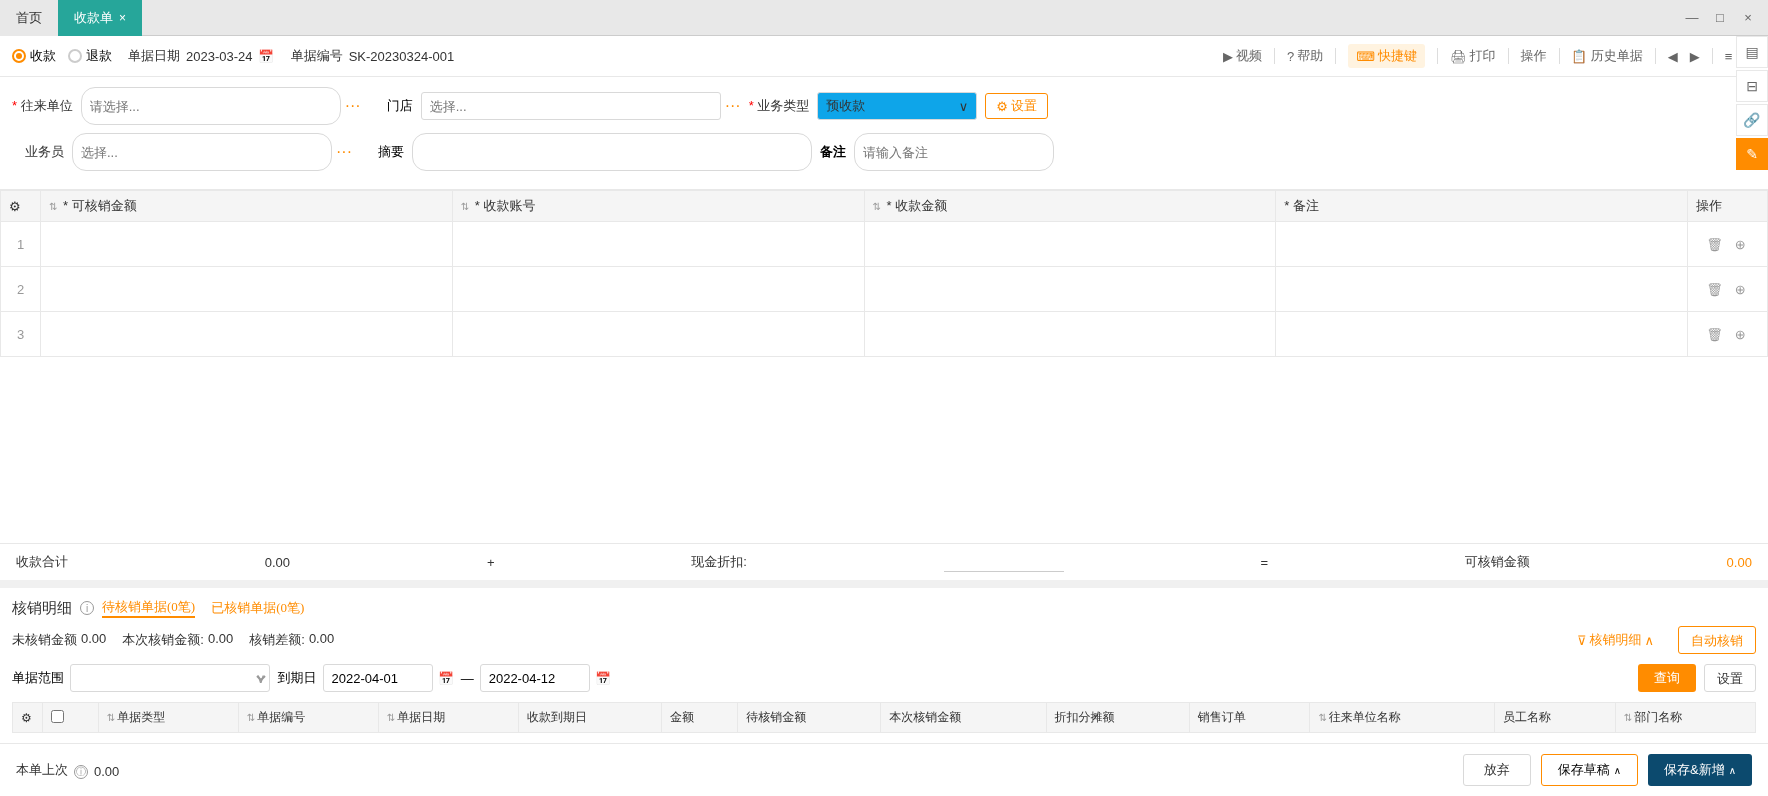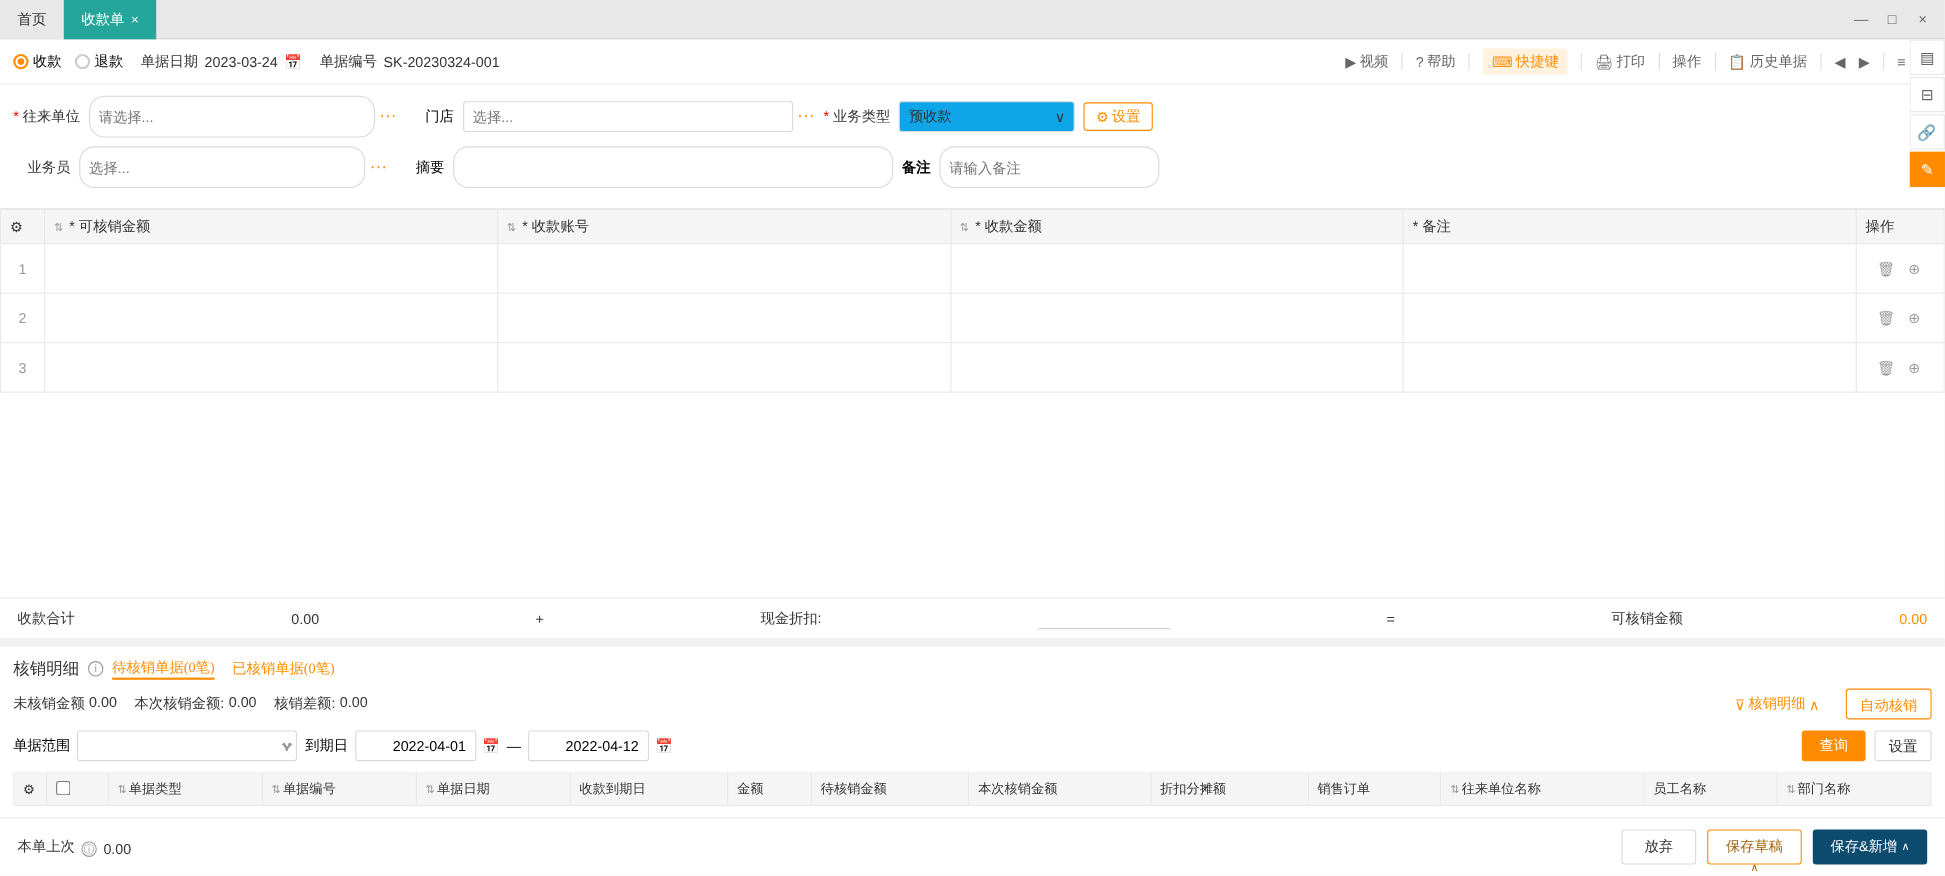--- a/index.html
+++ b/index.html
@@ -110,21 +110,21 @@
     .verify-tabs { display: flex; gap: 16px; align-items: center; }
     .verify-tab { color: #ff8c00; cursor: pointer; font-size: 13px; font-family: Liberation Serif, serif; }
     .verify-tab.active { color: #ff8c00; border-bottom: 2px solid #ff8c00; }
     
     .verify-stats { display: flex; align-items: center; gap: 16px; margin-bottom: 10px; color: #333; }
     .verify-stat { display: flex; gap: 4px; }
     
     .verify-filter { display: flex; align-items: center; gap: 12px; margin-bottom: 10px; }
     .date-range { display: flex; align-items: center; gap: 6px; }
     .date-input {
-      border: 1px solid #d9d9d9; border-radius: 3px; padding: 4px 8px; width: 110px; height: 28px; outline: none; text-align: right;
+      border: 1px solid #d9d9d9; border-radius: 3px; padding: 4px 8px; width: 110px; height: 28px; outline: none;
     }
     .filter-btn {
       background: #ff8c00; color: #fff; border: none; padding: 5px 16px;
       border-radius: 3px; cursor: pointer; height: 28px;
     }
     .setting-btn {
       background: #fff; color: #333; border: 1px solid #d9d9d9; padding: 5px 12px;
       border-radius: 3px; cursor: pointer; height: 28px;
     }
     .more-filter { color: #ff8c00; cursor: pointer; display: flex; align-items: center; gap: 3px; margin-left: auto; }
@@ -153,23 +153,23 @@
       display: flex; align-items: center; padding: 10px 16px;
       border-top: 1px solid #e8e8e8; background: #fff; gap: 12px;
     }
     .footer-left { display: flex; align-items: flex-end; gap: 6px; color: #333; }
     .footer-right { margin-left: auto; display: flex; gap: 10px; }
     .btn-discard {
       background: #fff; color: #333; border: 1px solid #d9d9d9;
       padding: 6px 20px; border-radius: 3px; cursor: pointer; height: 32px;
     }
     .btn-save-draft {
-      background: #fff; color: #a16207; border: 1px solid #ff8c00;
+      background: #fff; color: #000000; border: 1px solid #ff8c00;
       padding: 6px 16px; border-radius: 3px; cursor: pointer; height: 32px;
-      display: flex; align-items: center; gap: 4px; flex-direction: column;
+      display: flex; align-items: center; gap: 4px;
     }
     .btn-save-new {
       background: #0c4a6e; color: #fff; border: none;
       padding: 6px 16px; border-radius: 3px; cursor: pointer; height: 32px;
       display: flex; align-items: center; gap: 4px;
     }
     .btn-chevron { font-size: 10px; }
 
     
     .right-sidebar {

